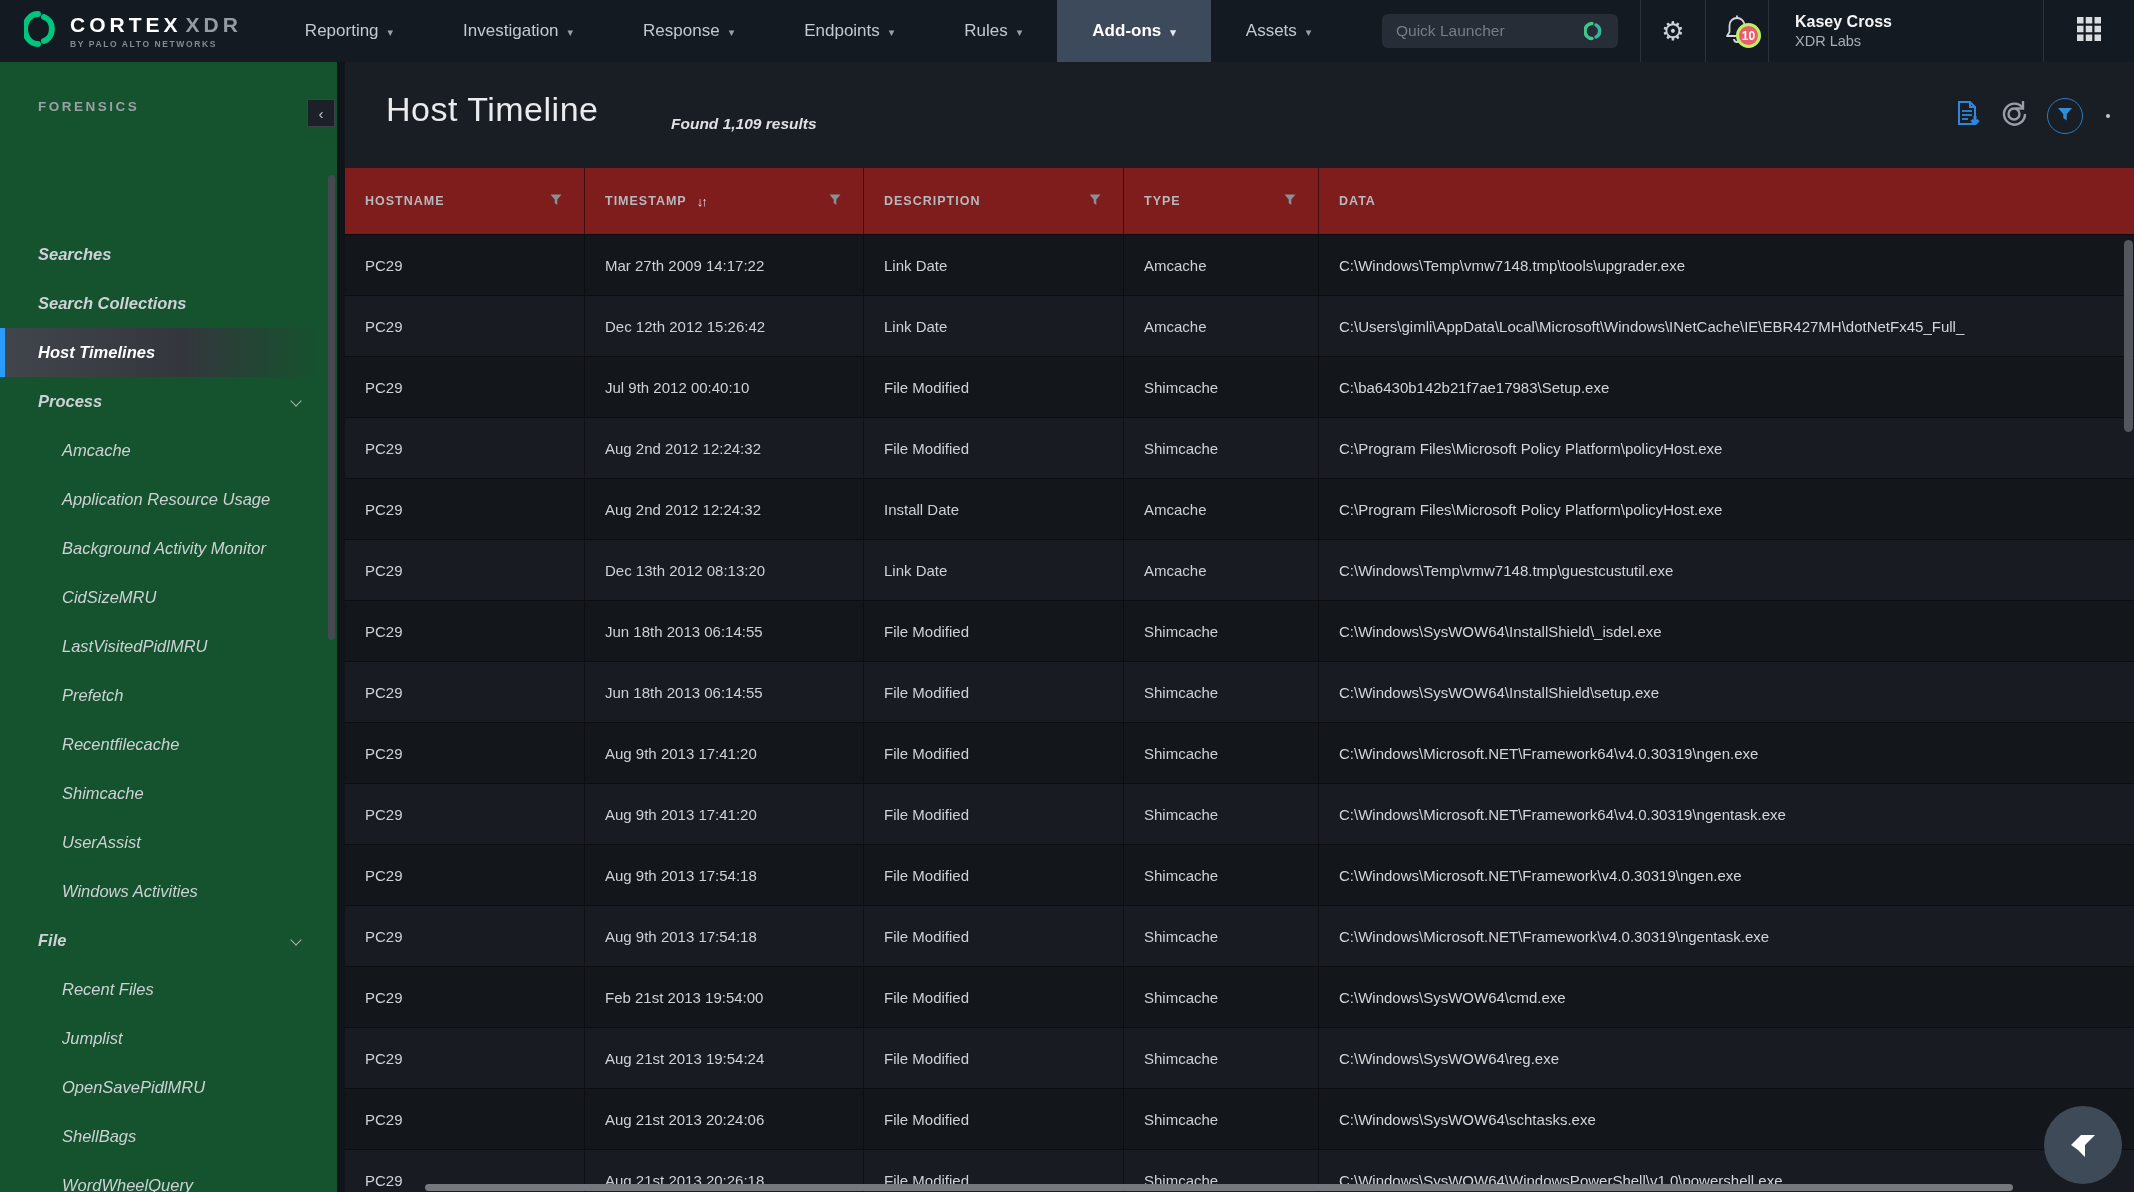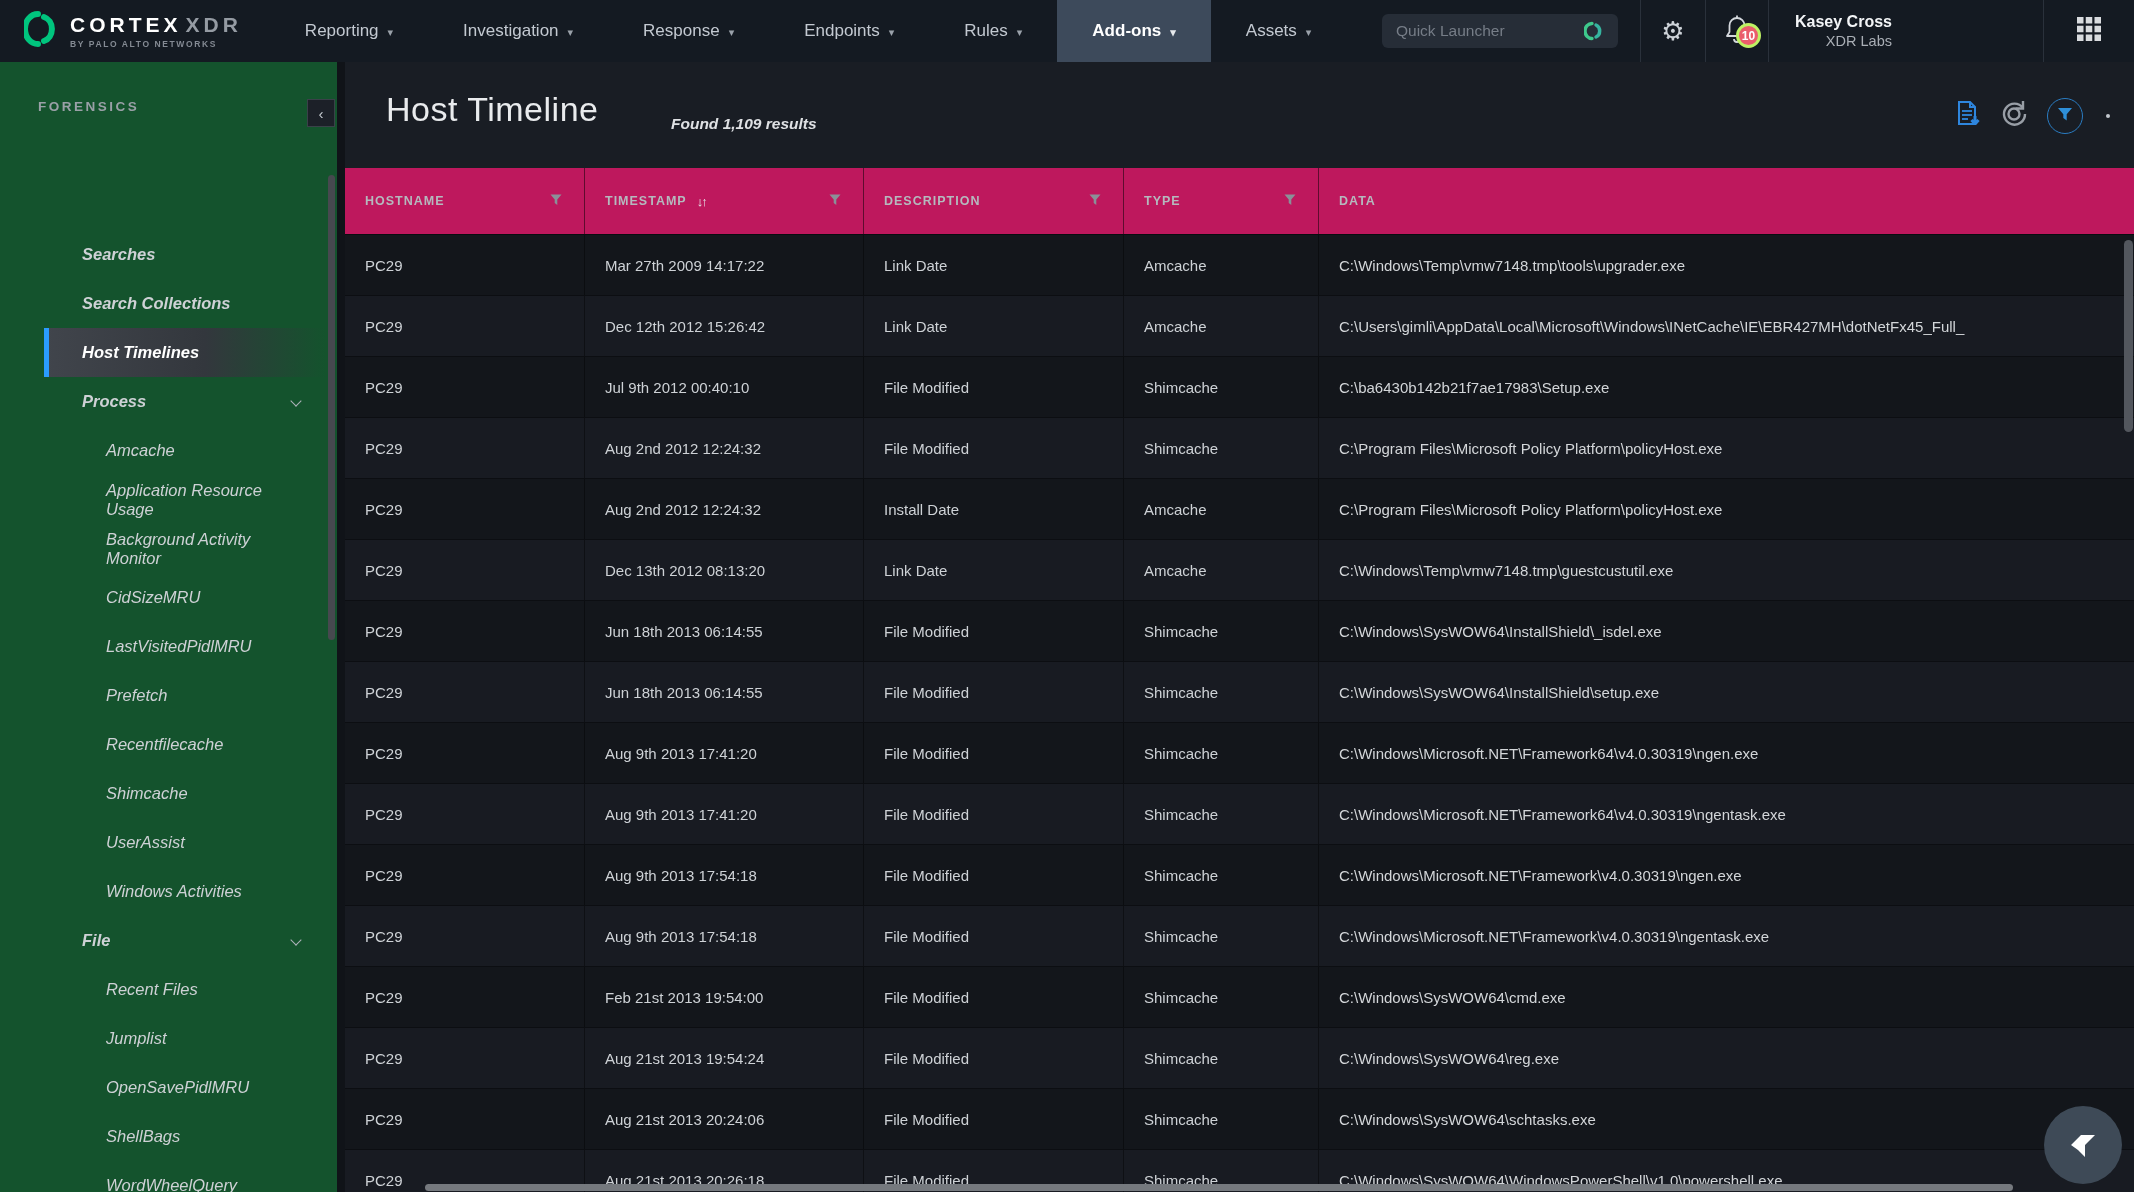--- a/index.html
+++ b/index.html
@@ -29,37 +29,37 @@
   .quick-launcher input::placeholder { color:#767d87; }
   .ql-icon { position:absolute; right:14px; top:7px; }
   .tn-divider { width:1px; height:62px; background:#2a313b; }
   .tn-seg { display:flex; align-items:center; justify-content:center; cursor:pointer; }
   .seg-gear { width:64px; }
   .gear-glyph { font-size:26px; color:#cdd2d8; line-height:1; }
   .seg-bell { width:62px; position:relative; }
   .bell-badge { position:absolute; top:9px; right:7px; min-width:25px; height:25px; border-radius:13px;
                 background:#ea5d6b; border:3px solid #bef264; color:#ffffff; font-size:12px;
                 font-weight:700; display:flex; align-items:center; justify-content:center; }
-  .seg-user { width:274px; justify-content:flex-start; padding-left:26px;text-align:right; }
+  .seg-user { width:274px; justify-content:flex-start; padding-left:26px; }
   .user-name { font-size:16px; font-weight:700; color:#f3f5f7; }
   .user-org { font-size:14.5px; color:#a9aeb5; margin-top:2px; }
   .seg-grid { flex:1; min-width:90px; }
 
   
   .app-body { display:flex; width:100%; height:1130px; }
 
   
   .sidebar { position:relative; width:337px; height:100%; background:#14532d; flex:none; }
   .sidebar-header { position:absolute; top:37px; left:38px; font-size:13.5px; font-weight:700;
                     letter-spacing:2.5px; color:#9aa0a7; }
   .collapse-btn { position:absolute; top:37px; right:2px; width:28px; height:28px;
                   background:#1c2028; border:1px solid #3a4149; color:#c6cbd1;
                   display:flex; align-items:center; justify-content:center; font-size:15px;
                   cursor:pointer; }
-  .sidebar-nav { position:absolute; top:168px; left:0; right:0; bottom:0; overflow:hidden;padding-left:44px; }
+  .sidebar-nav { position:absolute; top:168px; left:0; right:0; bottom:0; overflow:hidden; }
   .side-item { position:relative; height:49px; display:flex; align-items:center;
                font-style:italic; color:#ced1d5; font-size:16.5px; cursor:pointer;
                padding-left:38px; padding-right:30px; }
   .side-item.top { font-weight:600; }
   .side-item.sub { padding-left:62px; font-weight:400; }
   .side-item.selected { color:#ffffff; font-weight:700;
         background:linear-gradient(90deg,#41454c 0%, #33373d 55%, rgba(40,43,49,0) 96%); }
   .side-item.selected::before { content:""; position:absolute; left:0; top:0; bottom:0;
         width:5px; background:#2b9cff; }
   .side-chevron { position:absolute; right:36px; top:20px; width:9px; height:9px; }
@@ -80,21 +80,21 @@
   .header-tools { position:absolute; right:18px; top:36px; display:flex; align-items:center; gap:17px; }
   .tool-btn { display:flex; align-items:center; justify-content:center; cursor:pointer; }
   .filter-circle { width:36px; height:36px; border-radius:50%; border:1.5px solid #2a7cc2;
                    display:flex; align-items:center; justify-content:center; }
   .kebab { display:flex; flex-direction:column; gap:4px; padding:2px 6px; }
   .kebab span { width:4px; height:4px; border-radius:50%; background:#c3c8ce; }
 
   
   .grid-table { position:absolute; top:106px; left:0; right:0; bottom:0; }
   .t-row { display:grid; grid-template-columns:239px 279px 260px 195px 1fr; }
-  .t-head { height:67px; background:#be185d; border-bottom:1px solid #0a0c10; }
+  .t-head { height:67px; background:#7f1d1d; border-bottom:1px solid #0a0c10; }
   .th { position:relative; display:flex; align-items:center; padding-left:20px;
         font-size:12.5px; font-weight:700; letter-spacing:1px; color:#b5b9be; cursor:pointer; }
   .th + .th { border-left:1px solid rgba(0,0,0,0.5); }
   .th .funnel { position:absolute; right:22px; top:26px; }
   .sort-glyph { margin-left:10px; font-size:13px; font-weight:700; color:#e8eaec; letter-spacing:-2px; }
   .data-row { height:61px; border-bottom:1px solid #0c0e12; cursor:pointer; }
   .data-row:nth-child(odd) { background:#181b22; }
   .data-row:nth-child(even) { background:#13161b; }
   .td { display:flex; align-items:center; padding-left:20px; font-size:15px; color:#ced2d6;
         white-space:nowrap; overflow:hidden; }

